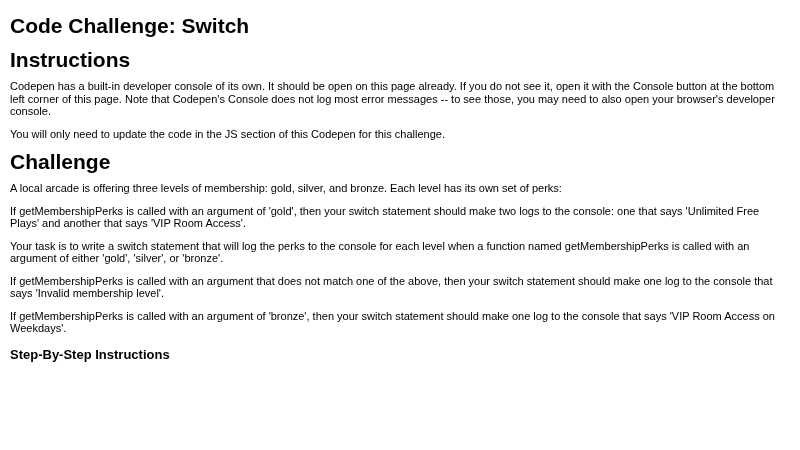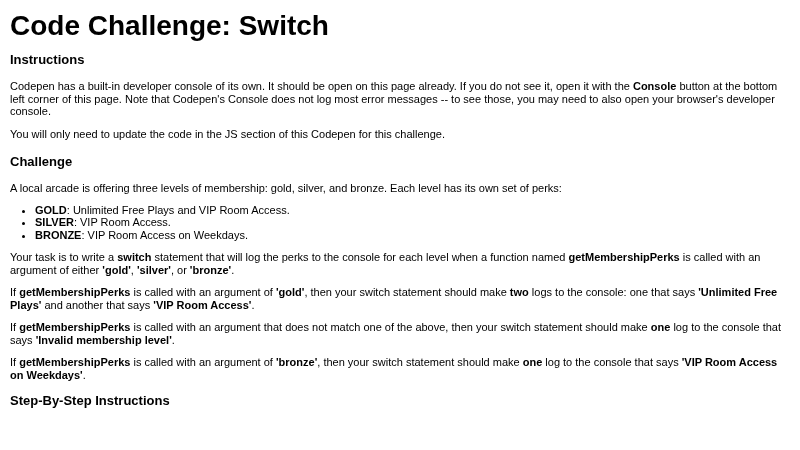--- a/index.html
+++ b/index.html
@@ -2,49 +2,44 @@
 <html><head>
 <meta charset="utf-8">
 <style>
   html, body { margin: 0; padding: 0; background: #ffffff; }
   body {
     width: 800px; height: 450px; overflow: hidden;
     font-family: "Liberation Sans", sans-serif;
     color: #000; font-size: 11px; line-height: 12.5px;
   }
   .page { padding: 0 10px; }
-  h1 { font-size: 28px; font-weight: bold; margin: 14px 0 0 0; line-height: 24px; }
-  h2 { font-size: 13px; font-weight: bold; margin: 12px 0 0 0; line-height: 20px; }
+  h1 { font-size: 21px; font-weight: bold; margin: 14px 0 0 0; line-height: 24px; }
+  h2 { font-size: 21px; font-weight: bold; margin: 12px 0 0 0; line-height: 20px; }
   h3 { font-size: 13px; font-weight: bold; margin: 12px 0 0 0; line-height: 16px; }
   p { margin: 10px 0 0 0; }
   ul { margin: 9px 0 0 0; padding-left: 25px; list-style: disc; }
   li { margin: 0; }
-  b { font-weight: bold; margin-top: 28px; }
+  b { font-weight: normal; margin-top: 28px; }
 </style>
 </head>
 <body>
 
 <div class="page">
   <h1>Code Challenge: Switch</h1>
 
   <h2>Instructions</h2>
   <p><span>Codepen has a built-in developer console of its own. It should be open on this page already. If you do not see it, open it with the </span><b>Console</b><span> button at the bottom left corner of this page. Note that Codepen's Console does not log most error messages -- to see those, you may need to also open your browser's developer console.</span></p>
   <p>You will only need to update the code in the JS section of this Codepen for this challenge.</p>
 
   <h2>Challenge</h2>
   <p>A local arcade is offering three levels of membership: gold, silver, and bronze. Each level has its own set of perks:</p>
-  <ul>
-    <li><b>GOLD</b><span>: Unlimited Free Plays and VIP Room Access.</span></li>
-    <li><b>SILVER</b><span>: VIP Room Access.</span></li>
-    <li><b>BRONZE</b><span>: VIP Room Access on Weekdays.</span></li>
-  </ul>
+
+  <p><span>If </span><b>getMembershipPerks</b><span> is called with an argument of </span><b>'gold'</b><span>, then your switch statement should make </span><b>two</b><span> logs to the console: one that says </span><b>'Unlimited Free Plays'</b><span> and another that says </span><b>'VIP Room Access'</b><span>.</span></p>
 
   <p><span>Your task is to write a </span><b>switch</b><span> statement that will log the perks to the console for each level when a function named </span><b>getMembershipPerks</b><span> is called with an argument of either </span><b>'gold'</b><span>, </span><b>'silver'</b><span>, or </span><b>'bronze'</b><span>.</span></p>
-
-  <p><span>If </span><b>getMembershipPerks</b><span> is called with an argument of </span><b>'gold'</b><span>, then your switch statement should make </span><b>two</b><span> logs to the console: one that says </span><b>'Unlimited Free Plays'</b><span> and another that says </span><b>'VIP Room Access'</b><span>.</span></p>
 
 
   <p><span>If </span><b>getMembershipPerks</b><span> is called with an argument that does not match one of the above, then your switch statement should make </span><b>one</b><span> log to the console that says </span><b>'Invalid membership level'</b><span>.</span></p>
 
   <p><span>If </span><b>getMembershipPerks</b><span> is called with an argument of </span><b>'bronze'</b><span>, then your switch statement should make </span><b>one</b><span> log to the console that says </span><b>'VIP Room Access on Weekdays'</b><span>.</span></p>
 
   <h3>Step-By-Step Instructions</h3>
 
 </div>
 

